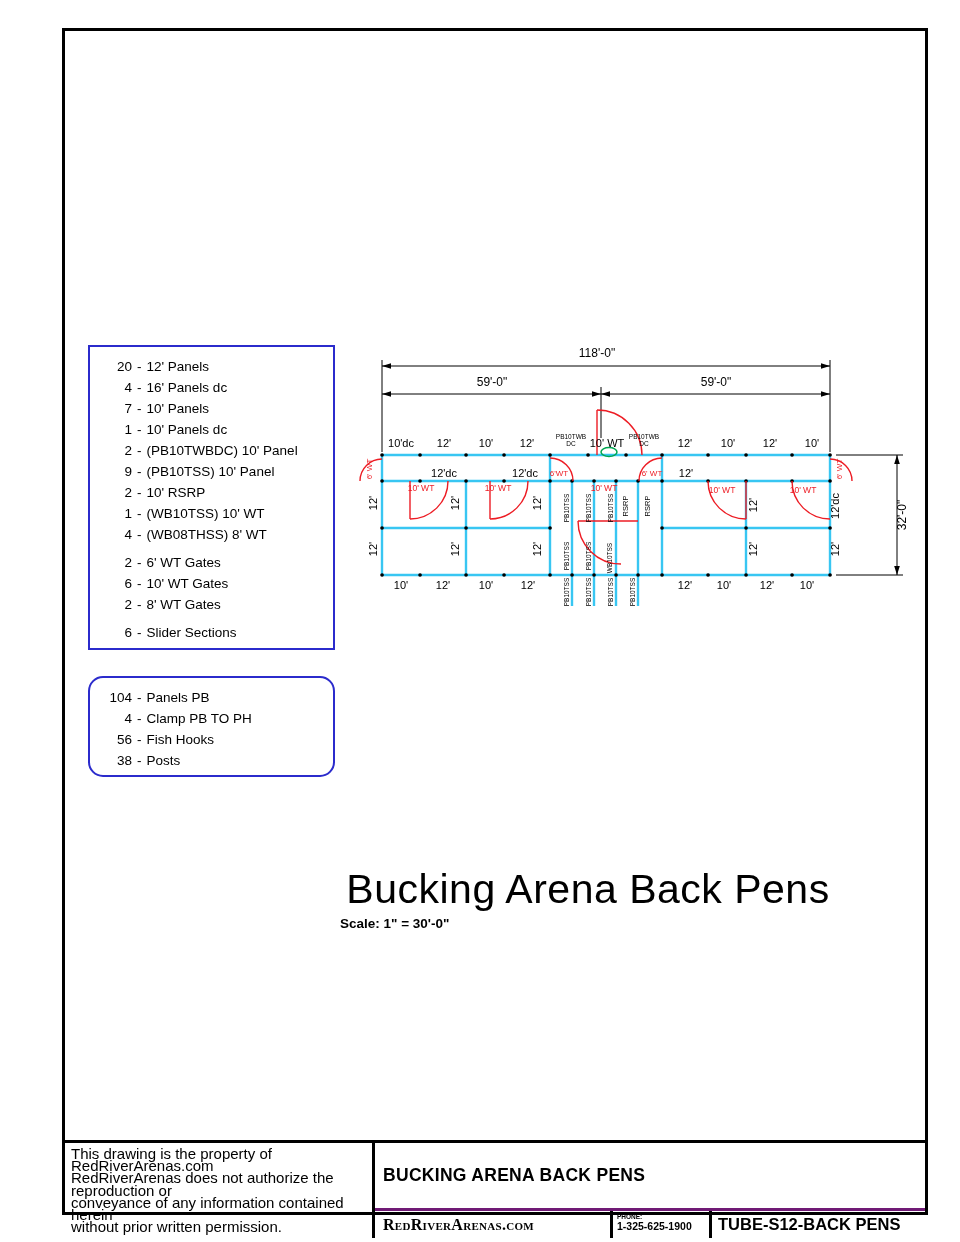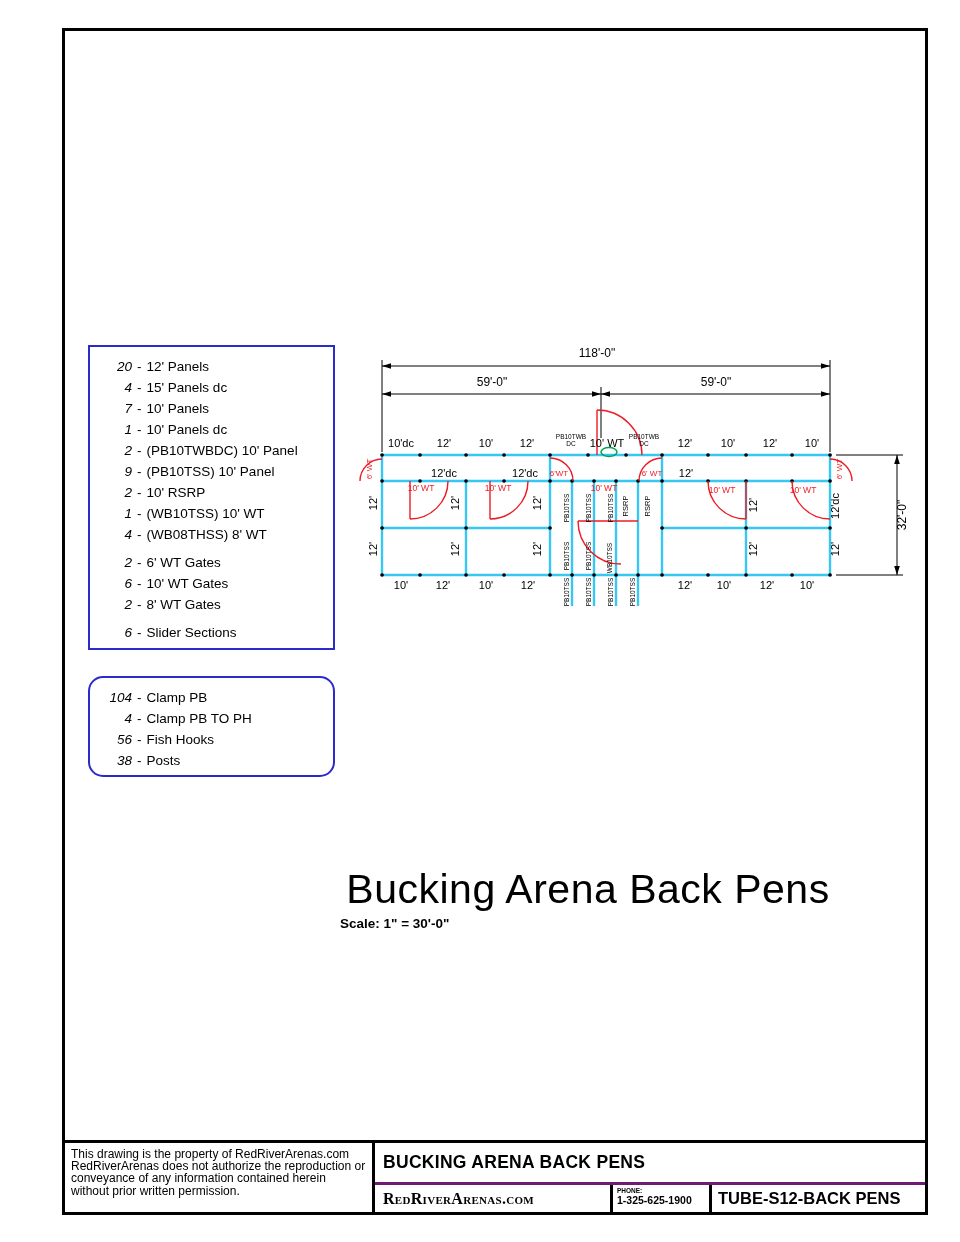--- a/index.html
+++ b/index.html
@@ -8,21 +8,21 @@
          font-family:"Liberation Sans",sans-serif; overflow:hidden; }
 
   .sheet-border { position:absolute; left:62px; top:28px; width:866px; height:1187px;
                   border:3px solid #000; }
 
   .parts-box { position:absolute; border:2px solid #2b2bcc; background:#fff; padding:9px 4px 0 12px; }
   .parts-box-1 { left:88px; top:345px; width:247px; height:305px; }
   .parts-box-2 { left:88px; top:676px; width:247px; height:101px;border-radius:15px; }
   .pl-row { display:flex; font-size:13.5px; line-height:21px; white-space:nowrap; }
   .pl-row.gap { margin-top:7px; }
-  .pl-num { width:30px; text-align:right;font-style:italic; }
+  .pl-num { width:30px; text-align:right; }
   .pl-sep { padding:0 5px; }
 
   .sheet-title { position:absolute; left:338px; top:866px; width:500px; text-align:center;
                  font-size:41px; letter-spacing:.5px; }
   .sheet-scale { position:absolute; left:340px; top:916px; font-size:13.5px; font-weight:bold; }
 
   .drawing-svg { position:absolute; left:350px; top:340px; }
   .dimline { stroke:#000; stroke-width:1; fill:none; }
   .arrow { fill:#000; stroke:none; }
   .pen { stroke:#38c6f2; stroke-width:2.4; fill:none; }
@@ -32,21 +32,21 @@
   text { fill:#000; font-family:"Liberation Sans",sans-serif; }
   .t-dim { font-size:12px; }
   .t-lab { font-size:11px; }
   .t-tiny { font-size:6.5px; }
   .t-rsrp { font-size:7.5px; }
   .t-redwt { font-size:8.5px; fill:#ed1c24; }
   .t-red6 { font-size:8px; fill:#ed1c24; }
 
   .title-block { position:absolute; left:65px; top:1140px; width:860px; height:72px;
                  border-top:3px solid #000; display:grid; grid-template-columns:310px 1fr; background:#fff; }
-  .tb-disclaimer { border-right:3px solid #000; font-size:12px; line-height:12.2px; padding:5px 6px; }
+  .tb-disclaimer { border-right:3px solid #000; font-size:15px; line-height:12.2px; padding:5px 6px; }
   .tb-right { display:grid; grid-template-rows:1fr 30px; }
   .tb-project { font-size:17.5px; font-weight:bold; display:flex; align-items:center;
                 padding-left:8px; letter-spacing:.3px; }
   .tb-bottom { border-top:3px solid #701a75; display:grid; grid-template-columns:238px 99px 1fr; }
   .tb-company { border-right:3px solid #000; display:flex; align-items:center; padding-left:8px;
                 font-family:"Liberation Serif",serif; font-weight:bold; font-size:16px;
                 font-variant:small-caps; letter-spacing:.3px; }
   .tb-phone { border-right:3px solid #000; padding:2px 4px; }
   .tb-phone-label { font-size:6.5px; font-weight:bold; line-height:7px; }
   .tb-phone-number { font-size:10.5px; font-weight:bold; line-height:13px; }
@@ -59,21 +59,21 @@
 
 <div class="parts-box parts-box-1">
   <div class="pl-row">
       <span class="pl-num">20</span>
       <span class="pl-sep">-</span>
       <span>12' Panels</span>
     </div>
   <div class="pl-row">
       <span class="pl-num">4</span>
       <span class="pl-sep">-</span>
-      <span>15' Panels dc</span>
+      <span>16' Panels dc</span>
     </div>
   <div class="pl-row">
       <span class="pl-num">7</span>
       <span class="pl-sep">-</span>
       <span>10' Panels</span>
     </div>
   <div class="pl-row">
       <span class="pl-num">1</span>
       <span class="pl-sep">-</span>
       <span>10' Panels dc</span>
@@ -122,21 +122,21 @@
       <span class="pl-num">6</span>
       <span class="pl-sep">-</span>
       <span>Slider Sections</span>
     </div>
 </div>
 
 <div class="parts-box parts-box-2">
   <div class="pl-row">
       <span class="pl-num">104</span>
       <span class="pl-sep">-</span>
-      <span>Clamp PB</span>
+      <span>Panels PB</span>
     </div>
   <div class="pl-row">
       <span class="pl-num">4</span>
       <span class="pl-sep">-</span>
       <span>Clamp PB TO PH</span>
     </div>
   <div class="pl-row">
       <span class="pl-num">56</span>
       <span class="pl-sep">-</span>
       <span>Fish Hooks</span>

